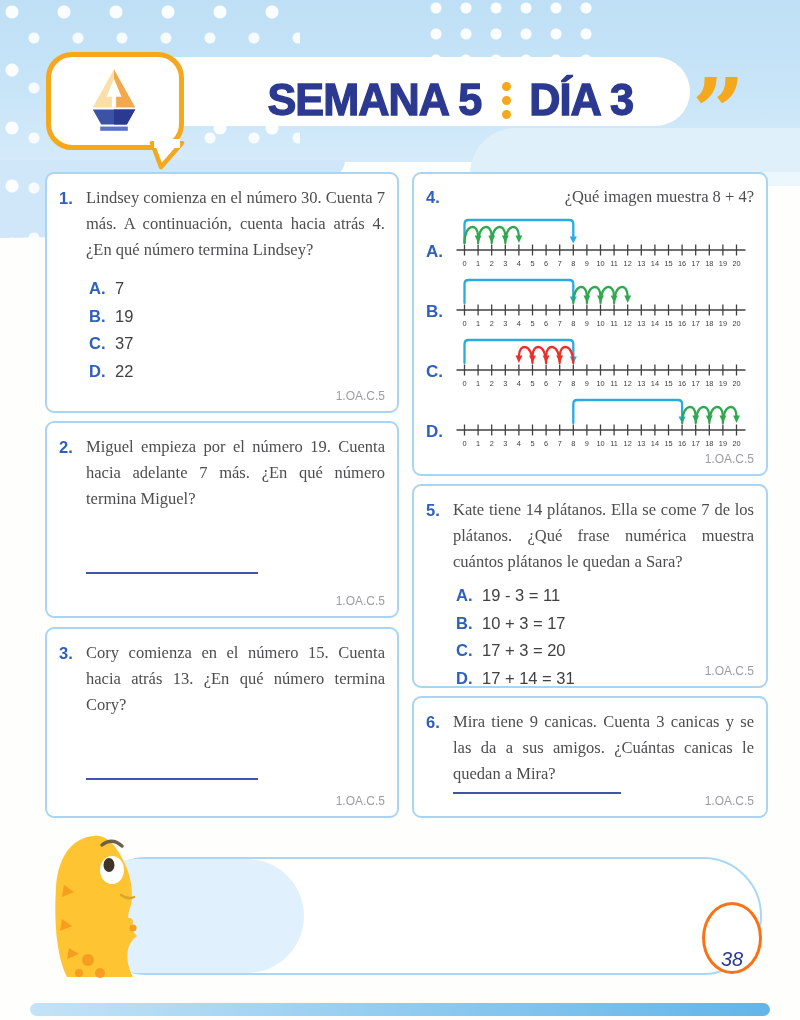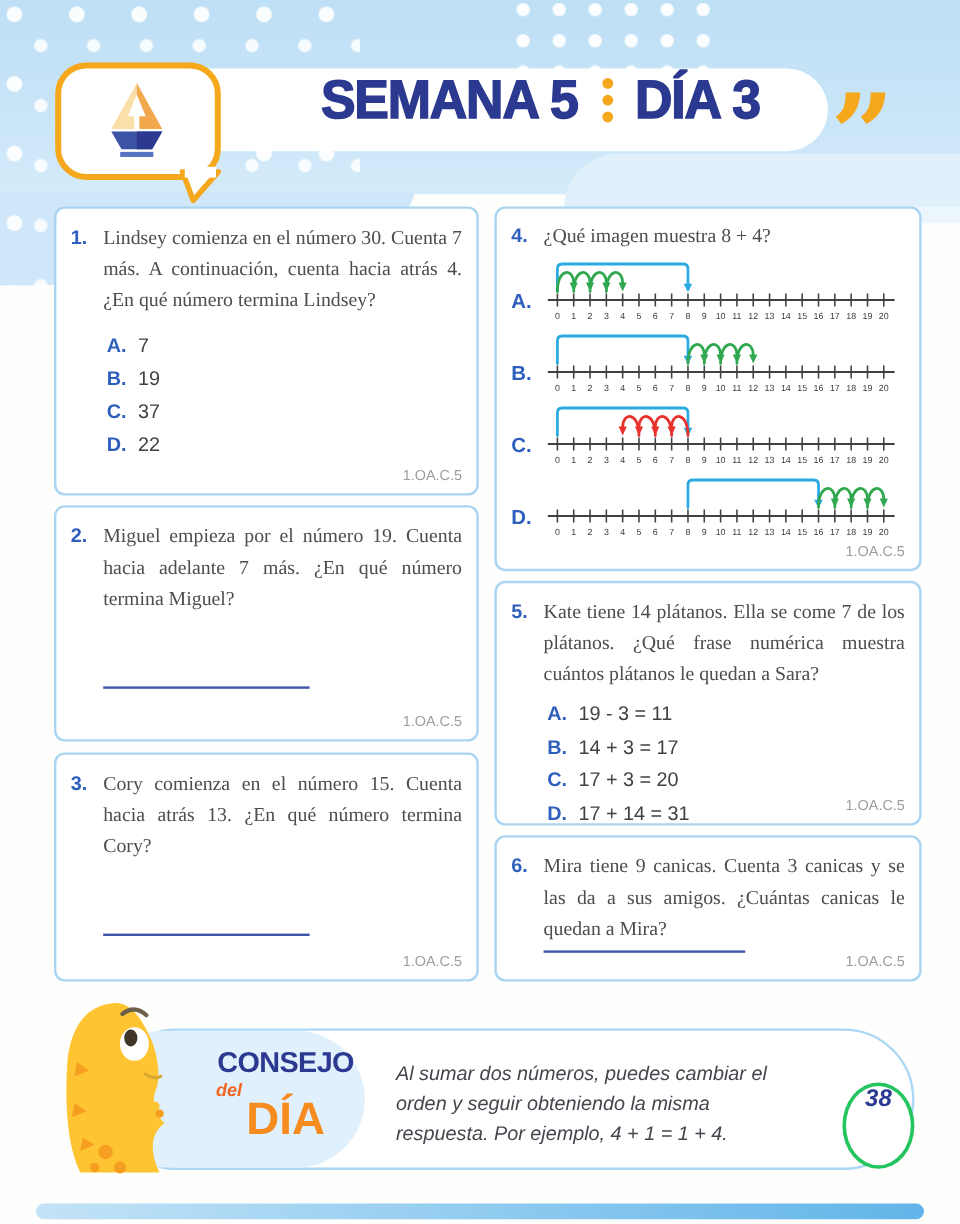--- a/index.html
+++ b/index.html
@@ -25,21 +25,21 @@
 
   
   .bubble{left:46px;top:52px;width:138px;height:98px;background:#fff;
         border:5px solid #f5a81c;border-radius:26px;box-sizing:border-box;z-index:4;}
   .bubble-tail{left:148px;top:141px;width:40px;height:30px;z-index:5;}
   .tail-mask{left:154px;top:139px;width:26px;height:9px;background:#fff;z-index:6;}
   .logo{left:80px;top:64px;width:68px;height:72px;z-index:7;}
 
   
   .title-pill{left:66px;top:57px;width:624px;height:69px;background:#fff;border-radius:36px;
-        z-index:2;display:flex;align-items:flex-start;justify-content:center;padding-left:142px;box-sizing:border-box;}
+        z-index:2;display:flex;align-items:flex-end;justify-content:center;padding-left:142px;box-sizing:border-box;}
   .title-row{display:flex;align-items:center;gap:16px;}
   .title-txt{font-size:45px;font-weight:bold;color:#2b3990;letter-spacing:-1px;
         -webkit-text-stroke:1.3px #2b3990;transform:scaleX(.96);white-space:nowrap;}
   .tdots{display:flex;flex-direction:column;gap:5px;}
   .tdots span{width:9px;height:9px;border-radius:50%;background:#f6a81c;}
   .quotes{left:692px;top:66px;font-family:"DejaVu Serif",serif;font-weight:bold;
         font-size:92px;color:#f5a81c;z-index:3;line-height:1;}
 
   
   .qbox{background:#fff;border:2px solid #a9d5f2;border-radius:9px;box-sizing:border-box;
@@ -64,23 +64,23 @@
   .tip-blue{position:absolute;left:0;top:0;width:214px;height:100%;background:#e0f0fc;
         border-radius:58px 72px 72px 58px;}
   .tip-head{position:absolute;left:88px;top:15px;width:120px;text-align:center;line-height:1;}
   .tip-h1{font-size:24px;font-weight:bold;color:#2b3990;letter-spacing:-.5px;}
   .tip-h2{display:block;text-align:left;margin:3px 0 0 2px;font-size:15px;font-weight:bold;
         font-style:italic;color:#f26522;}
   .tip-h3{display:block;margin-top:-2px;font-size:38px;font-weight:bold;color:#f68b1f;letter-spacing:0;}
   .tip-text{position:absolute;left:240px;top:24px;width:330px;font-size:16.5px;font-style:italic;
         color:#43474d;line-height:25px;}
   .dino{left:34px;top:829px;width:144px;height:150px;z-index:3;}
-  .page-circle{left:702px;top:902px;width:60px;height:72px;background:#fff;border:3px solid #22c55e;
-        border-radius:50%;box-sizing:border-box;z-index:5;display:flex;align-items:flex-start;justify-content:center;
-        font-weight:bold;font-style:italic;font-size:20px;color:#2b3990;}
+  .page-circle{left:702px;top:902px;width:60px;height:72px;background:#fff;border:3px solid #f97316;
+        border-radius:50%;box-sizing:border-box;z-index:5;display:flex;align-items:flex-end;justify-content:center;
+        font-weight:normal;font-style:italic;font-size:20px;color:#2b3990;}
   .bottom-bar{left:30px;top:1003px;width:740px;height:13px;border-radius:7px;
         background:linear-gradient(90deg,#c3e3f7 0%,#8cc9ef 55%,#62b5e9 100%);}
 </style>
 </head>
 <body>
 
 <div class="abs band"></div>
 <div class="abs band-curve"></div>
 <div class="abs band2"></div>
 <div class="abs band3"></div>
@@ -154,21 +154,21 @@
     <span class="qnum">3.</span>
     <div class="qtext">Cory comienza en el número 15. Cuenta hacia atrás 13. ¿En qué número termina Cory?</div>
   </div>
   <div class="blank" style="bottom:36px;"></div>
   <span class="tag">1.OA.C.5</span>
 </div>
 
 <div class="abs qbox" style="left:412px;top:172px;width:356px;height:304px;padding-top:10px;">
   <div class="qhead">
     <span class="qnum">4.</span>
-    <div class="qtext" style="text-align:left;">¿Qué imagen muestra 8 + 4?</div>
+    <div class="qtext" style="text-align:right;">¿Qué imagen muestra 8 + 4?</div>
   </div>
   <div class="nlrow">
     <span class="nlL">A.</span>
     <svg class="numberline" viewBox="0 0 292 58">
         <line x1="1.5" y1="38" x2="290.5" y2="38" stroke="#414042" stroke-width="1.6"></line>
         <line x1="9.5" y1="32.5" x2="9.5" y2="43.5" stroke="#414042" stroke-width="1.3"></line>
         <text x="9.5" y="54" font-size="7.4" text-anchor="middle" fill="#414042" font-family="Liberation Sans, sans-serif">0</text>
         <line x1="23.1" y1="32.5" x2="23.1" y2="43.5" stroke="#414042" stroke-width="1.3"></line>
         <text x="23.1" y="54" font-size="7.4" text-anchor="middle" fill="#414042" font-family="Liberation Sans, sans-serif">1</text>
         <line x1="36.7" y1="32.5" x2="36.7" y2="43.5" stroke="#414042" stroke-width="1.3"></line>
@@ -403,21 +403,21 @@
     <span class="qnum">5.</span>
     <div class="qtext">Kate tiene 14 plátanos. Ella se come 7 de los plátanos. ¿Qué frase numérica muestra cuántos plátanos le quedan a Sara?</div>
   </div>
   <div class="opts" style="margin-top:7px;">
     <div class="opt">
         <span class="optL">A.</span>
         <span>19 - 3 = 11</span>
       </div>
     <div class="opt">
         <span class="optL">B.</span>
-        <span>14 + 3 = 17</span>
+        <span>10 + 3 = 17</span>
       </div>
     <div class="opt">
         <span class="optL">C.</span>
         <span>17 + 3 = 20</span>
       </div>
     <div class="opt">
         <span class="optL">D.</span>
         <span>17 + 14 = 31</span>
       </div>
   </div>
@@ -428,26 +428,20 @@
   <div class="qhead">
     <span class="qnum">6.</span>
     <div class="qtext">Mira tiene 9 canicas. Cuenta 3 canicas y se las da a sus amigos. ¿Cuántas canicas le quedan a Mira?</div>
   </div>
   <div class="blank" style="bottom:22px;width:168px;"></div>
   <span class="tag">1.OA.C.5</span>
 </div>
 
 <div class="abs tip-pill">
   <div class="tip-blue"></div>
-  <div class="tip-head">
-    <span class="tip-h1">CONSEJO</span>
-    <span class="tip-h2">del</span>
-    <span class="tip-h3">DÍA</span>
-  </div>
-  <div class="tip-text">Al sumar dos números, puedes cambiar el orden y seguir obteniendo la misma respuesta. Por ejemplo, 4 + 1 = 1 + 4.</div>
 </div>
 
 <svg class="abs dino" viewBox="0 0 144 150">
   <path d="M60,7 C36,9 24,30 22,58 C20,90 22,126 33,148 L99,148 C90,130 92,115 103,107 C95,99 92,89 96,79 C100,70 98,48 90,33 C82,16 72,5 60,7 Z" fill="#ffc431"></path>
   <path d="M30,56 l10,7 -12,5 z" fill="#f59e20"></path>
   <path d="M28,90 l10,7 -12,5 z" fill="#f59e20"></path>
   <path d="M35,119 l10,6 -12,5 z" fill="#f59e20"></path>
   <circle cx="54" cy="131" r="6" fill="#f59e20"></circle>
   <circle cx="66" cy="144" r="5" fill="#f59e20"></circle>
   <circle cx="45" cy="144" r="4" fill="#f59e20"></circle>

